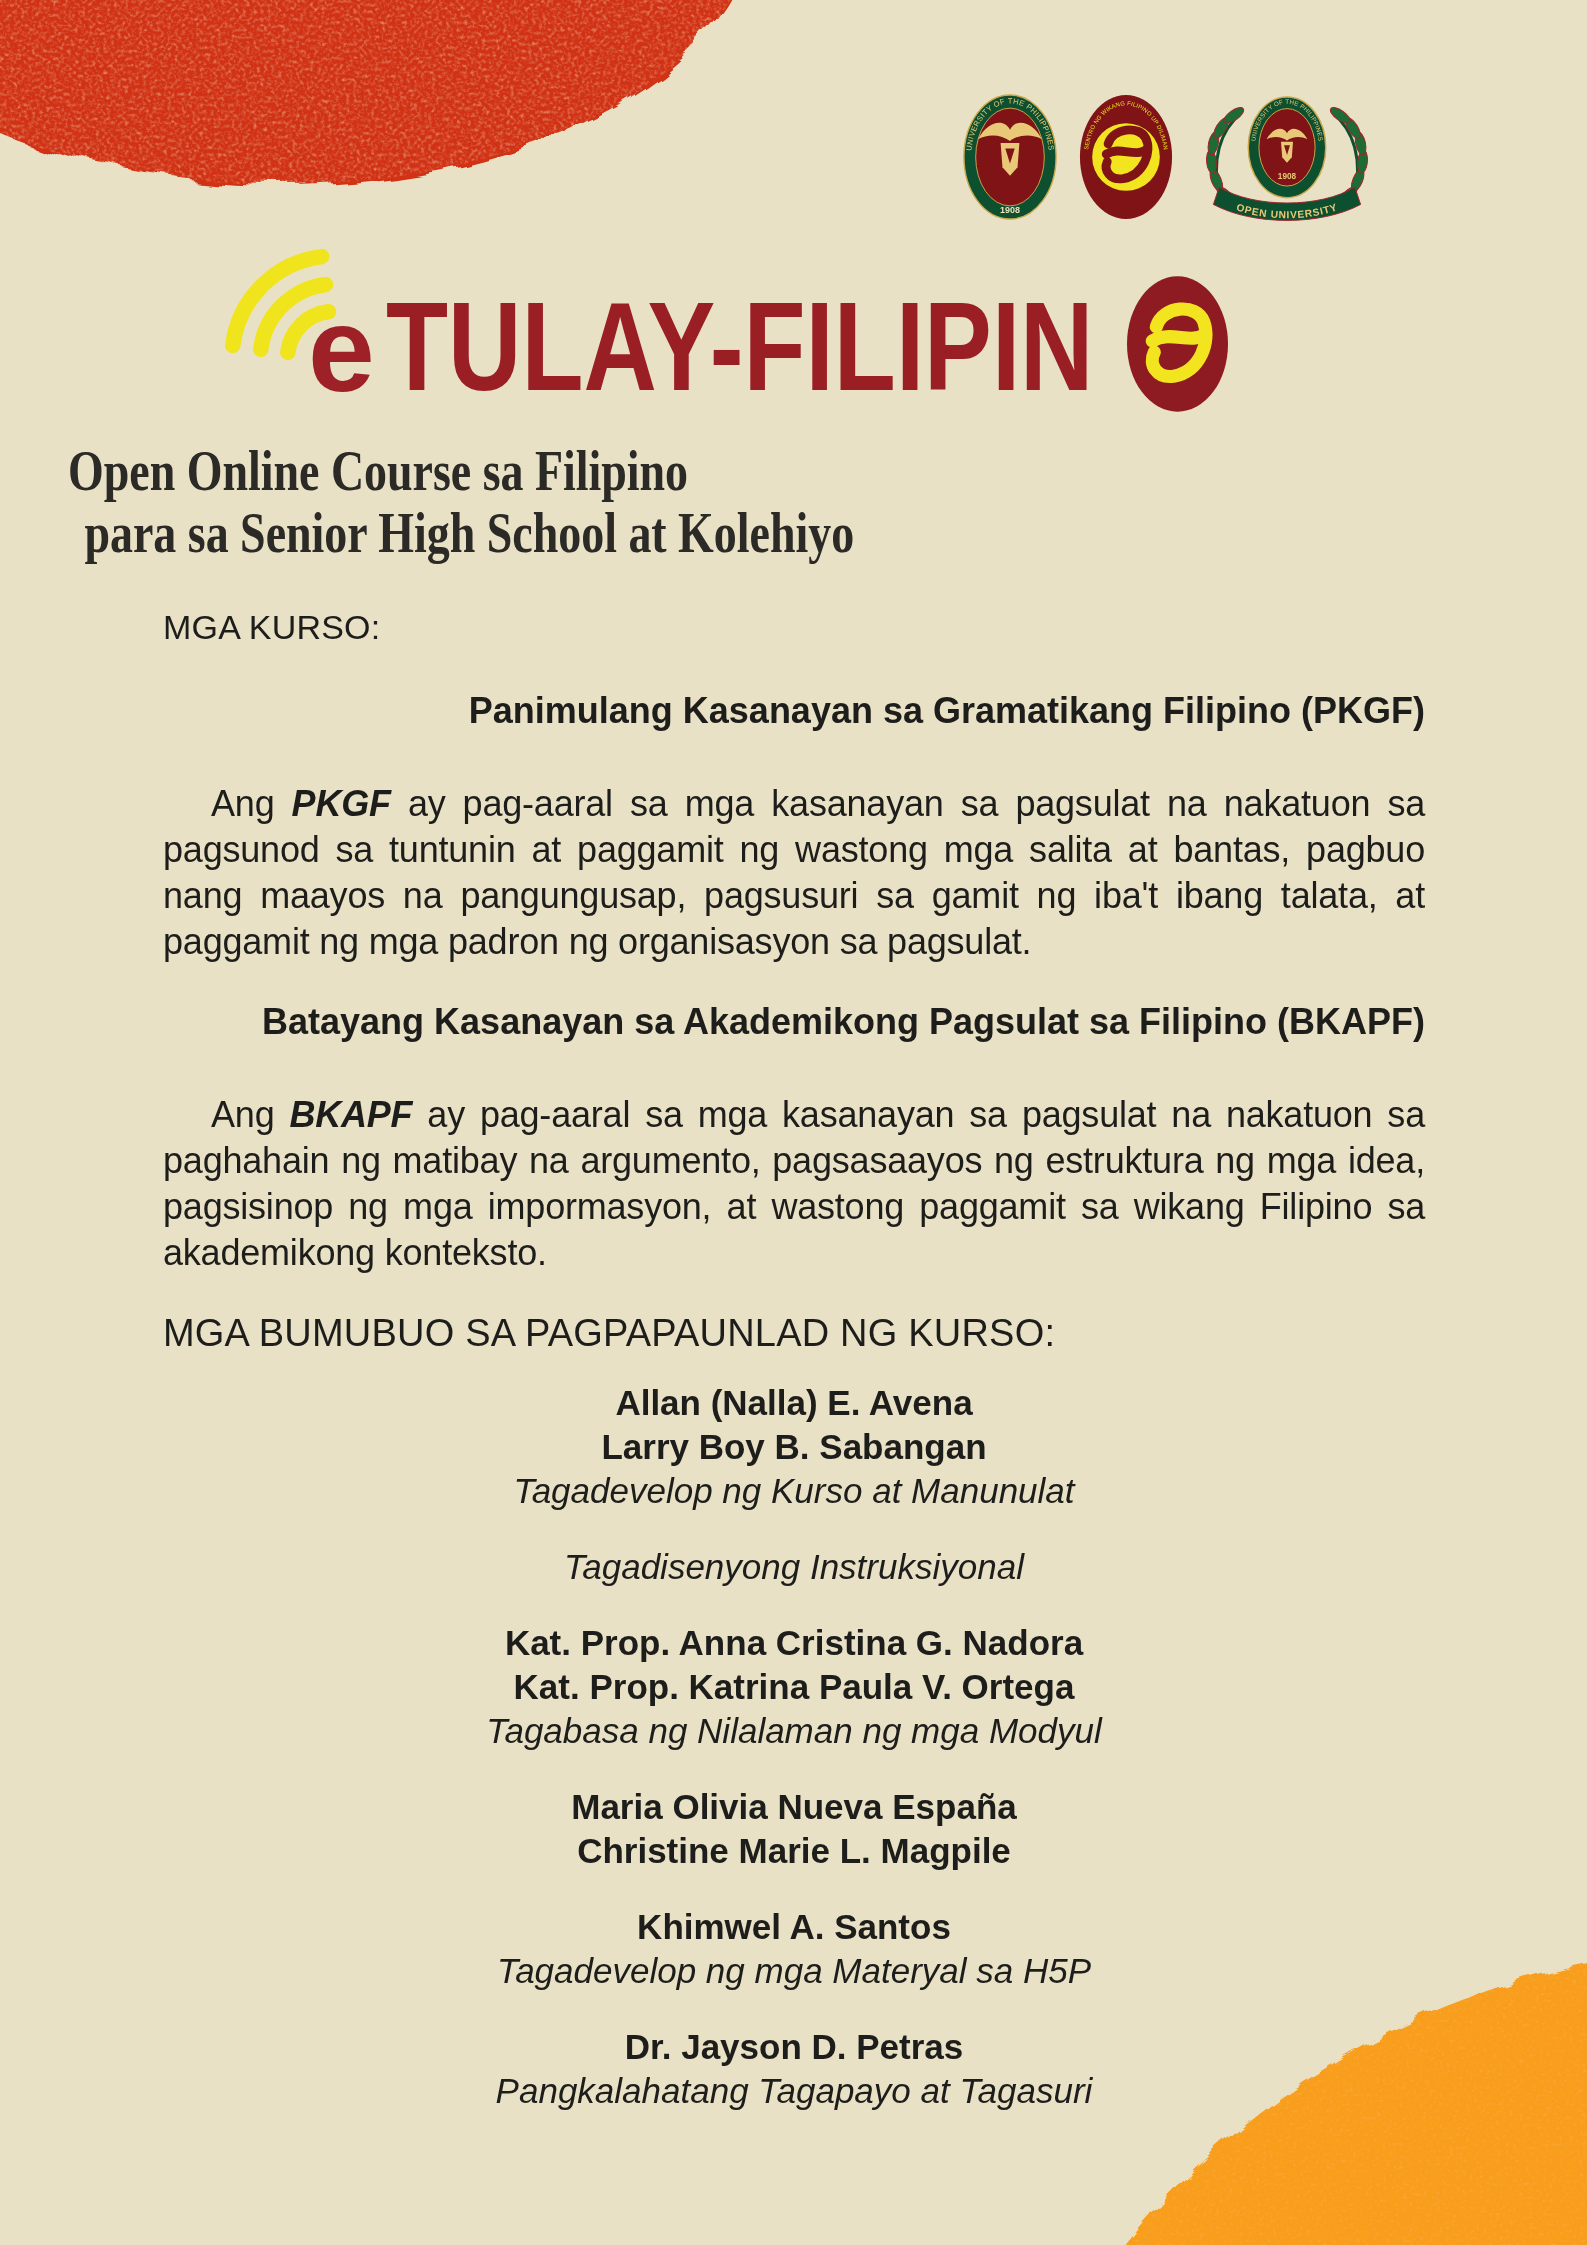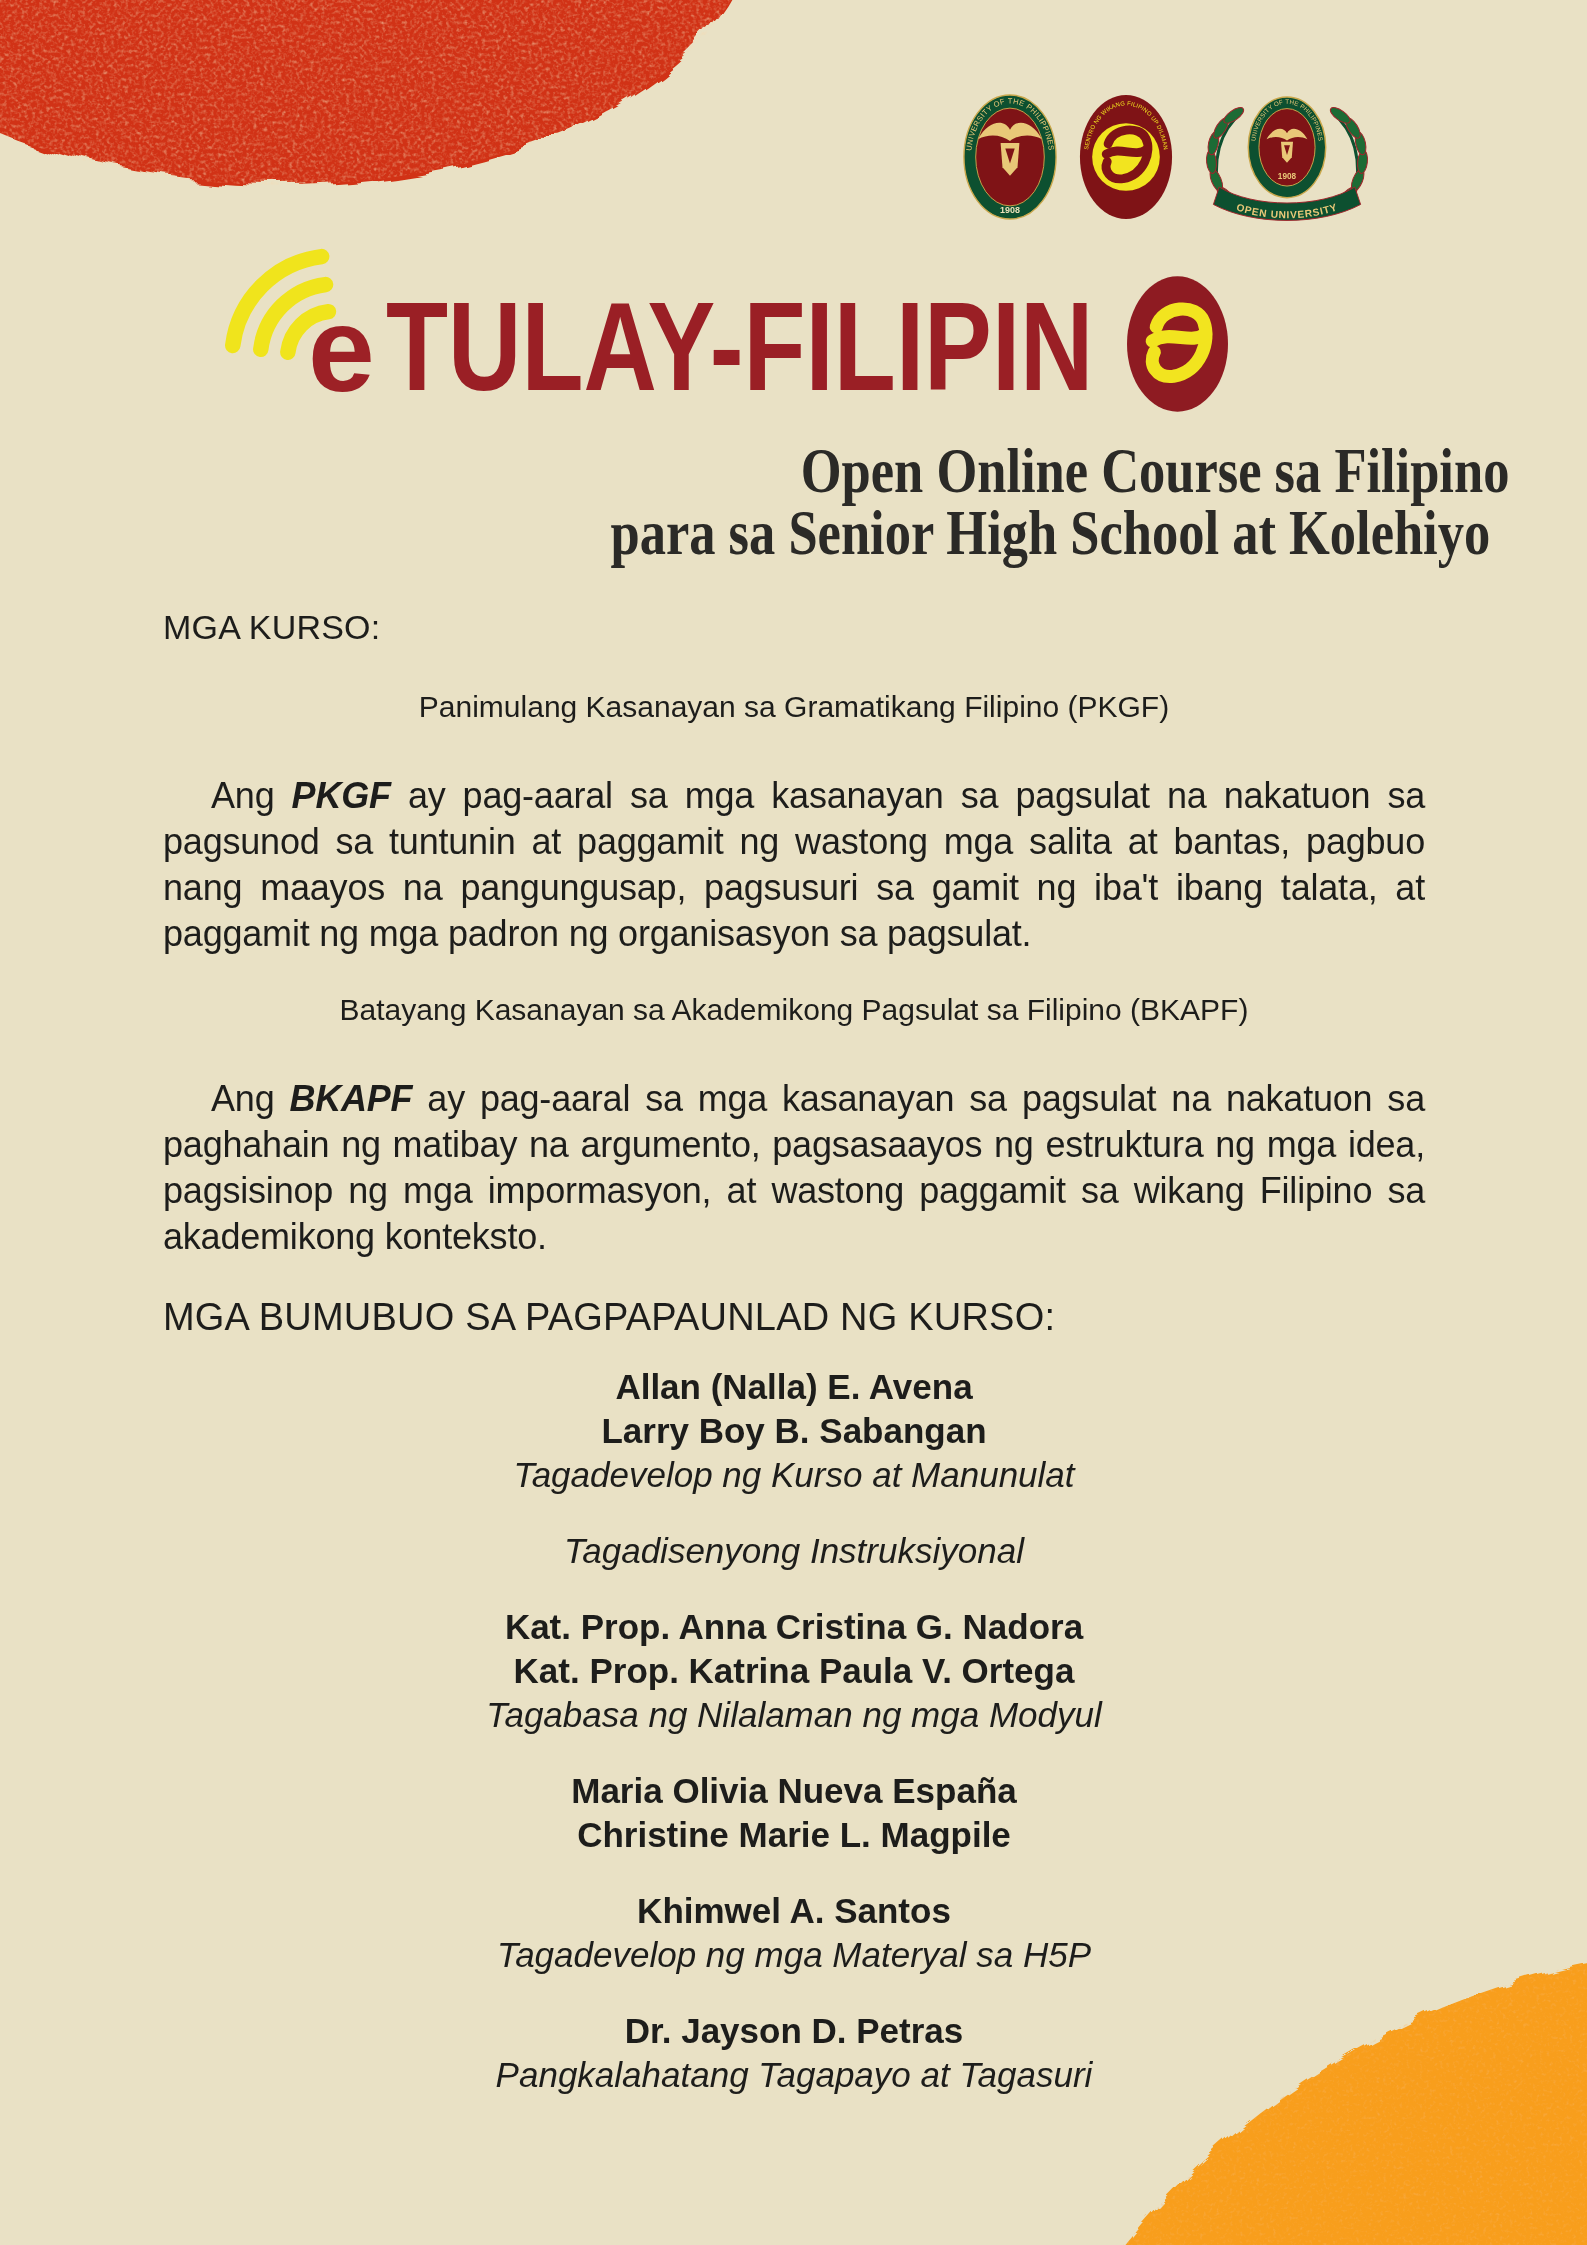--- a/index.html
+++ b/index.html
@@ -13,29 +13,29 @@
 
   
   .signal{position:absolute;left:216px;top:244px;}
   .brand-e{position:absolute;left:308px;top:289px;font-size:120px;font-weight:bold;line-height:1;
            color:#9d2126;letter-spacing:-2px;}
   .wordmark{position:absolute;left:386px;top:283px;font-size:127px;font-weight:bold;line-height:1;
             color:#9a1f25;white-space:nowrap;transform:scaleX(0.8);transform-origin:0 0;}
   .o-logo{position:absolute;left:1127px;top:276px;}
 
   
-  .subtitle{position:absolute;left:0;top:440px;width:1587px;text-align:right;
-            font-family:"Liberation Serif",serif;font-weight:bold;font-size:64px;line-height:62px;
+  .subtitle{position:absolute;left:0;top:440px;width:1587px;text-align:left;
+            font-family:"Liberation Serif",serif;font-weight:bold;font-size:56px;line-height:62px;
             color:#2b2a27;}
   .subtitle .line{display:inline-block;transform:scaleX(0.82);transform-origin:50% 50%;white-space:nowrap;}
 
   
   .content{position:absolute;left:163px;top:600px;width:1262px;font-size:36px;}
   .section-label{font-size:34px;letter-spacing:0.2px;margin-top:8px;}
-  .course-title{margin-top:43px;text-align:center;font-weight:normal;font-size:30px;}
+  .course-title{margin-top:43px;text-align:right;font-weight:bold;font-size:36px;}
   .course-title.second{margin-top:23px;}
   .course-desc{margin-top:49px;text-align:justify;text-indent:48px;line-height:46px;letter-spacing:-0.2px;}
   .team-label{margin-top:16px;font-size:38px;letter-spacing:0.2px;}
   .credits{margin-top:26px;text-align:center;font-size:35px;line-height:44px;}
   .group + .group{margin-top:32px;}
   .name{font-weight:bold;}
   .role{font-style:italic;}
 </style>
 </head>
 <body>

